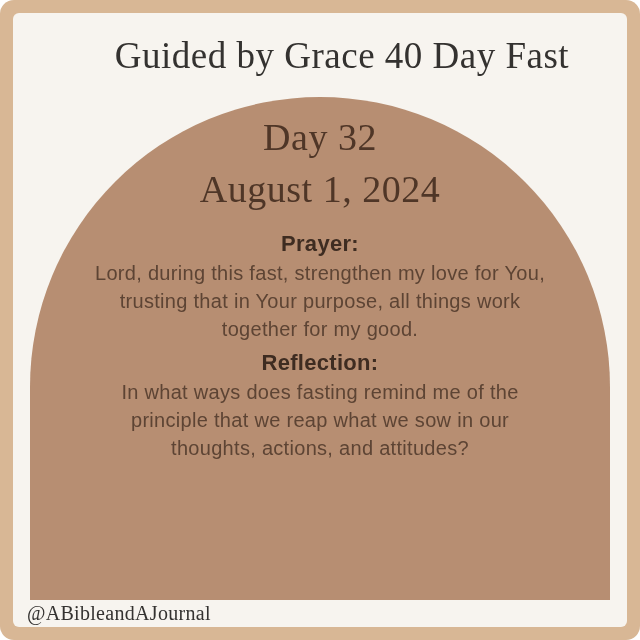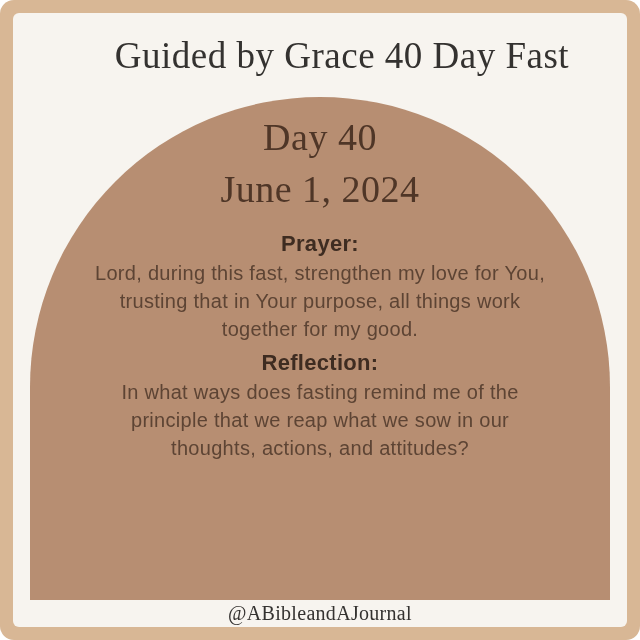--- a/index.html
+++ b/index.html
@@ -87,42 +87,42 @@
     color: var(--body-text, #5d4434);
     line-height: 28px;
     letter-spacing: 0.3px;
     white-space: pre-line;
   }
   .handle-zone {
     flex: 1 1 auto;
     width: 100%;
     display: flex;
     align-items: center;
-    justify-content: center;
+    padding-left: 28px;
   }
   .handle {
     font-family: "Liberation Serif", serif;
     font-size: 20px;
     color: var(--title-text, #343230);
     letter-spacing: 0.3px;
   }
 </style>
 </head>
 <body>
 
 <div class="frame">
   <div class="panel">
 
     <div class="title-zone">
       <div class="page-title">Guided by Grace 40 Day Fast</div>
     </div>
 
     <div class="arch">
-      <div class="day-label">Day 40</div>
-      <div class="date-label">June 1, 2024</div>
+      <div class="day-label">Day 32</div>
+      <div class="date-label">August 1, 2024</div>
 
       <div class="sections">
 
         <div class="section">
           <div class="section-heading">Prayer:</div>
           <div class="section-body">Lord, during this fast, strengthen my love for You,
 trusting that in Your purpose, all things work
 together for my good.</div>
         </div>
 

